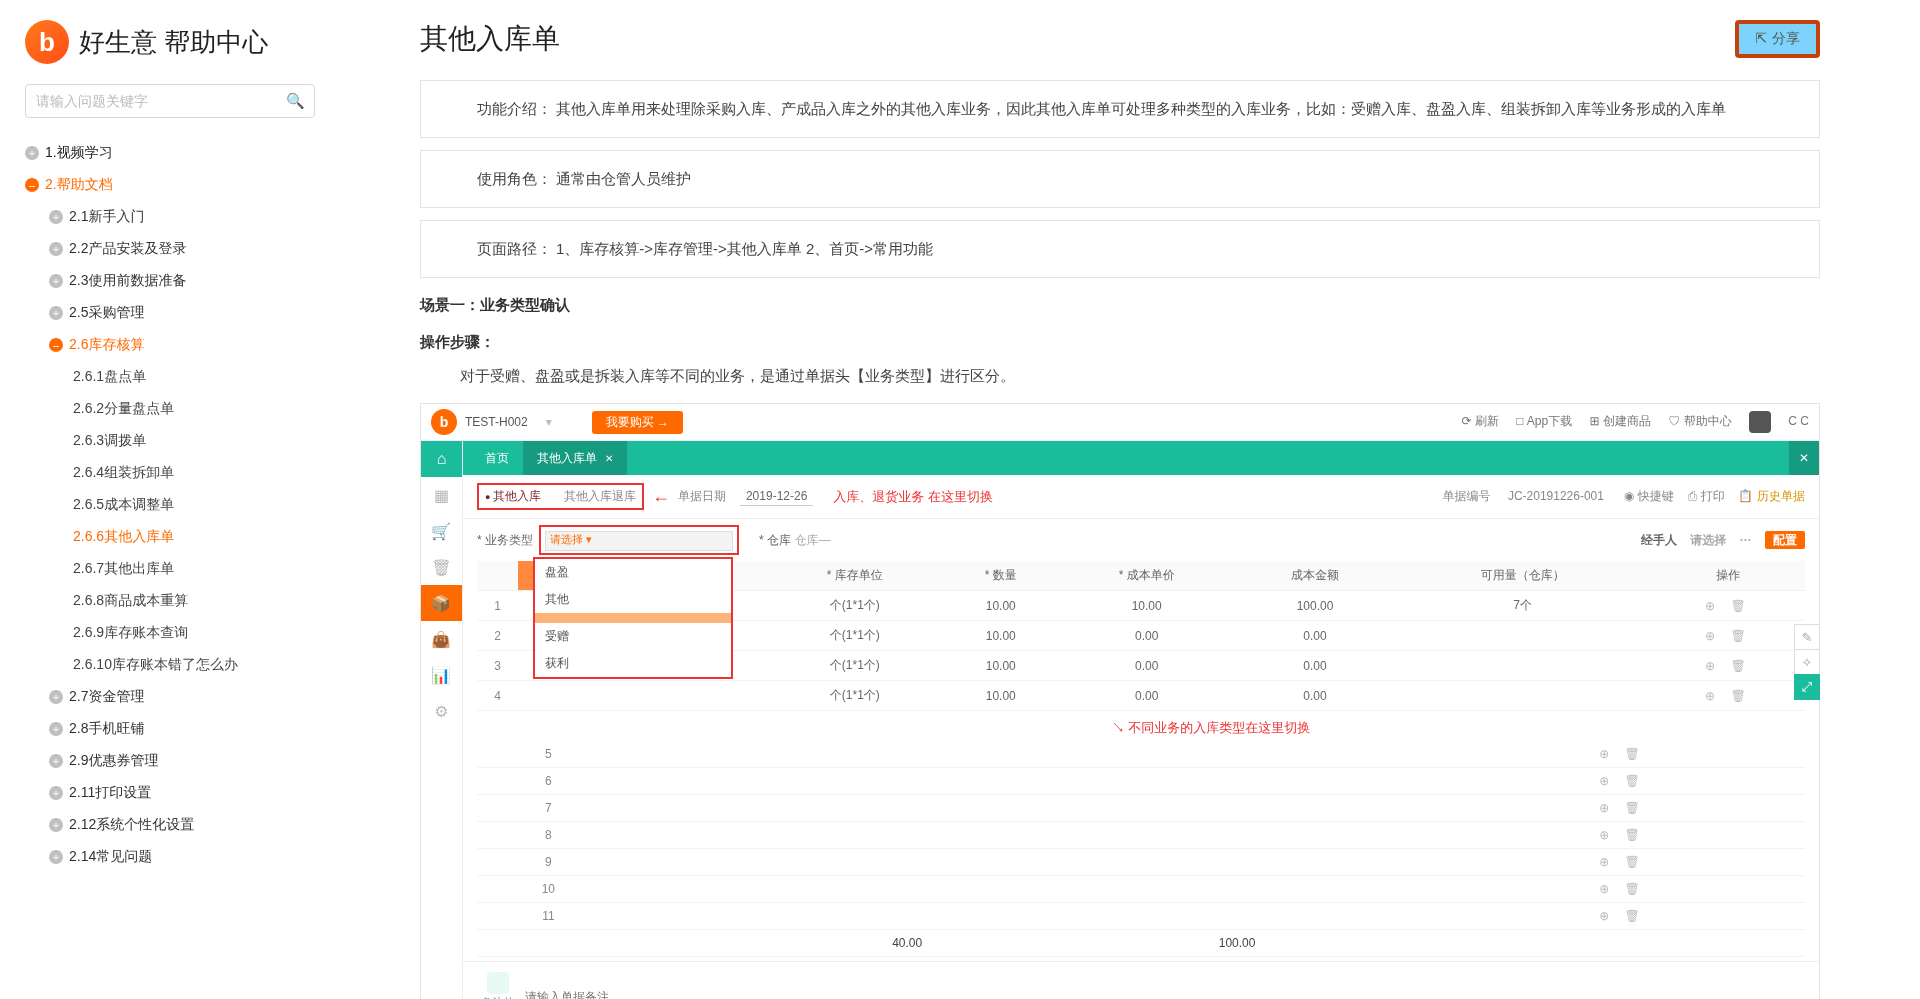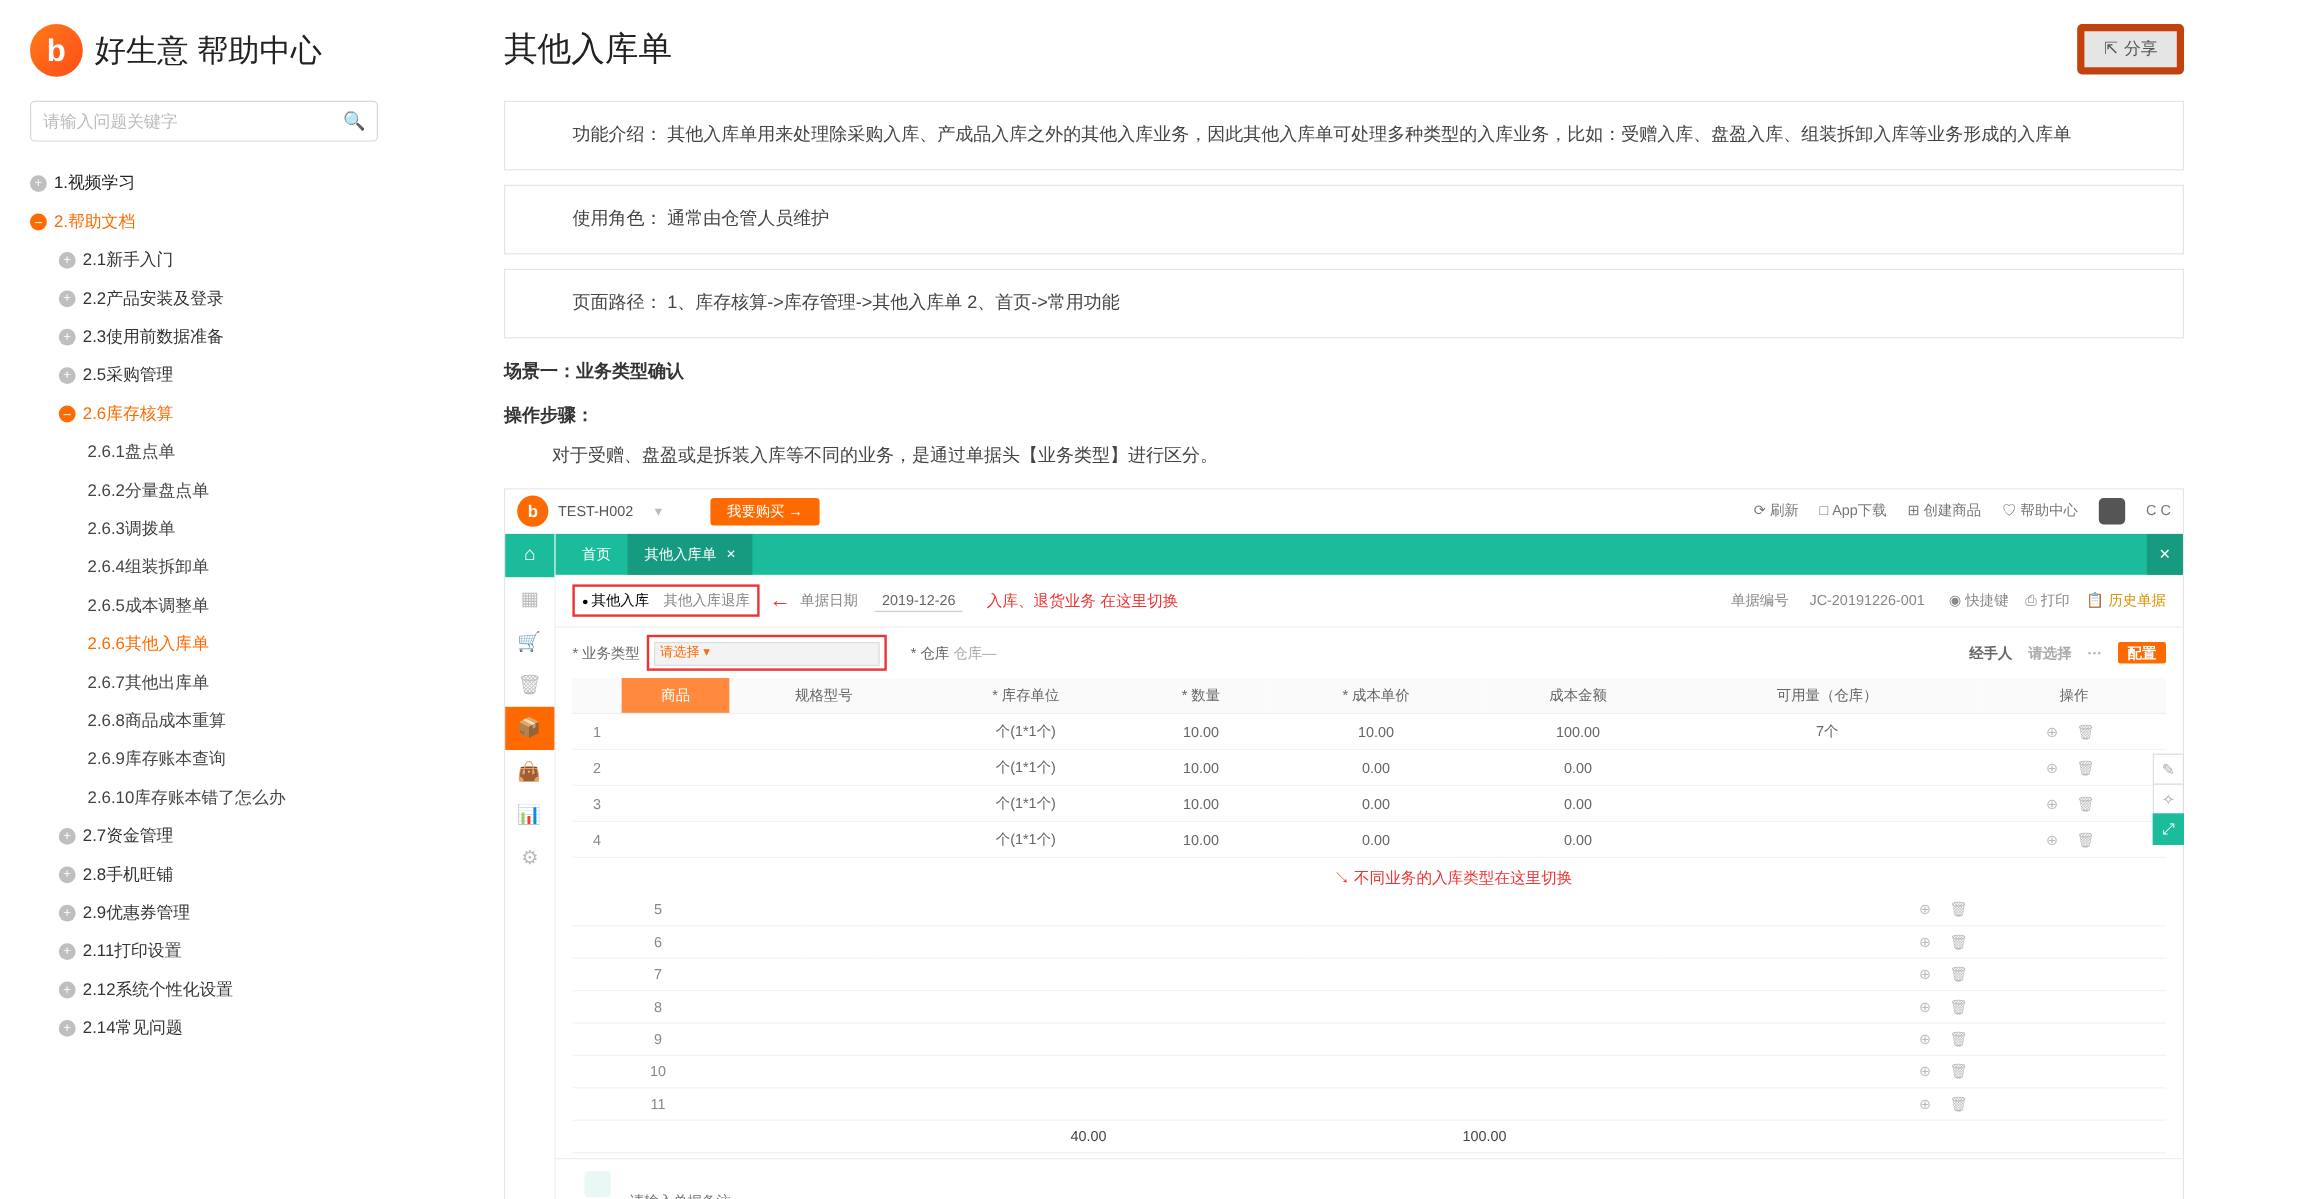--- a/index.html
+++ b/index.html
@@ -26,21 +26,21 @@
 .nav .lvl3 { padding-left: 24px; }
 .nav .active > a { color:#ff6a00; }
 .nav .active > .toggler { background:#ff6a00; }
 .nav .plain { padding-left:0px; }
 .nav .lvl3 li { font-weight:400; color:#444; }
 .nav .lvl3 li.active { color:#ff6a00; }
 
 .main { flex:1; padding: 20px 40px 60px 80px; max-width: 1520px;}
 .page-title-row { display:flex; justify-content:space-between; align-items:center; margin-bottom:22px;}
 .page-title { font-size: 28px; font-weight:500; color:#222; }
-.share-btn { border:6px solid #c2410c; padding:6px 16px; border-radius:4px; color:#555; cursor:pointer; font-size:14px; background:#e5e5e5;}
+.share-btn { border:4px solid #c2410c; padding:6px 16px; border-radius:4px; color:#555; cursor:pointer; font-size:14px; background:#7dd3fc;}
 .share-btn .sicon { margin-right:5px; }
 
 .info-box { border:1px solid #e5e5e5; padding:16px 22px; font-size:15px; color:#444; margin-bottom:12px; line-height:1.6;}
 .info-box b { font-weight:400; margin-right:4px;margin-left:34px; }
 
 .section-h { font-size:15px; font-weight:600; margin-top:18px; margin-bottom:10px;}
 .body-text { font-size:15px; color:#444; line-height:1.8; margin-bottom:10px;margin-left:40px;}
 
 .mock-app { border:1px solid #e5e5e5; margin:14px 0 26px 0; font-size:12px; color:#555; position:relative; background:#fff;}
 .mock-top { background:#fff; display:flex; align-items:center; padding:5px 10px; border-bottom:1px solid #eee;}
@@ -59,21 +59,21 @@
 
 .mock-right { flex:1; }
 .mock-tabs { background:#1abc9c; color:#fff; display:flex; align-items:center; height:34px; padding-left:8px; position:relative;}
 .mock-tabs .tab { padding:0 14px; font-size:12px; height:100%; display:flex; align-items:center;}
 .mock-tabs .tab.dark { background:#169a80; }
 .mock-tabs .tab .cx { margin-left:8px; font-size:10px;}
 .mock-tabs .closex { position:absolute; right:0; top:0; width:30px; height:34px; background:#169a80; display:flex; align-items:center; justify-content:center; color:#fff;}
 
 .mock-toolbar { display:flex; align-items:center; padding:8px 14px; border-bottom:1px solid #eee; position:relative;}
 .mock-toolbar .tb-left { border:2px solid #e33; padding:3px 6px; display:flex; align-items:center;}
-.mock-toolbar .rb { color:#000000; font-size:12px; margin-right:12px;}
+.mock-toolbar .rb { color:#7f1d1d; font-size:12px; margin-right:23px;}
 .mock-toolbar .rb::before { content:"● "; font-size:9px;}
 .mock-toolbar .gb { color:#888; font-size:12px;}
 .mock-toolbar .date { margin-left:14px; color:#666; font-size:12px; border-bottom:1px solid #ccc; padding:2px 6px;}
 .mock-toolbar .arrow { color:#e33; font-size:18px; margin:0 8px;}
 .mock-toolbar .anno-red { color:#e33; font-size:13px;}
 .mock-toolbar .tb-right { margin-left:auto; display:flex; align-items:center;}
 .mock-toolbar .tb-right span { margin-left:14px; color:#888; font-size:12px;}
 .mock-toolbar .tb-right .ylw { color:#d99400;}
 .mock-id { color:#888; font-size:12px; margin-left:auto; margin-right:6px;}
 
@@ -233,20 +233,27 @@
             <span class="rest"><span>* 仓库</span> <span style="color:#aaa">仓库—</span></span>
             <div class="far-right">
               <span>经手人</span>
               <span style="color:#aaa">请选择</span>
               <span style="color:#aaa">···</span>
               <span class="cfg">配置</span>
             </div>
           </div>
 
           <div class="mock-table-wrap">
+            <div class="dropdown-fake">
+              <div>盘盈</div>
+              <div>其他</div>
+              <div class="sel"></div>
+              <div>受赠</div>
+              <div>获利</div>
+            </div>
             <table class="mock-table">
               <thead>
                   <tr id="thead-row">
                     <th></th>
                     <th class="orange">商品</th>
                     <th>规格型号</th>
                     <th>* 库存单位</th>
                     <th>* 数量</th>
                     <th>* 成本单价</th>
                     <th>成本金额</th>

